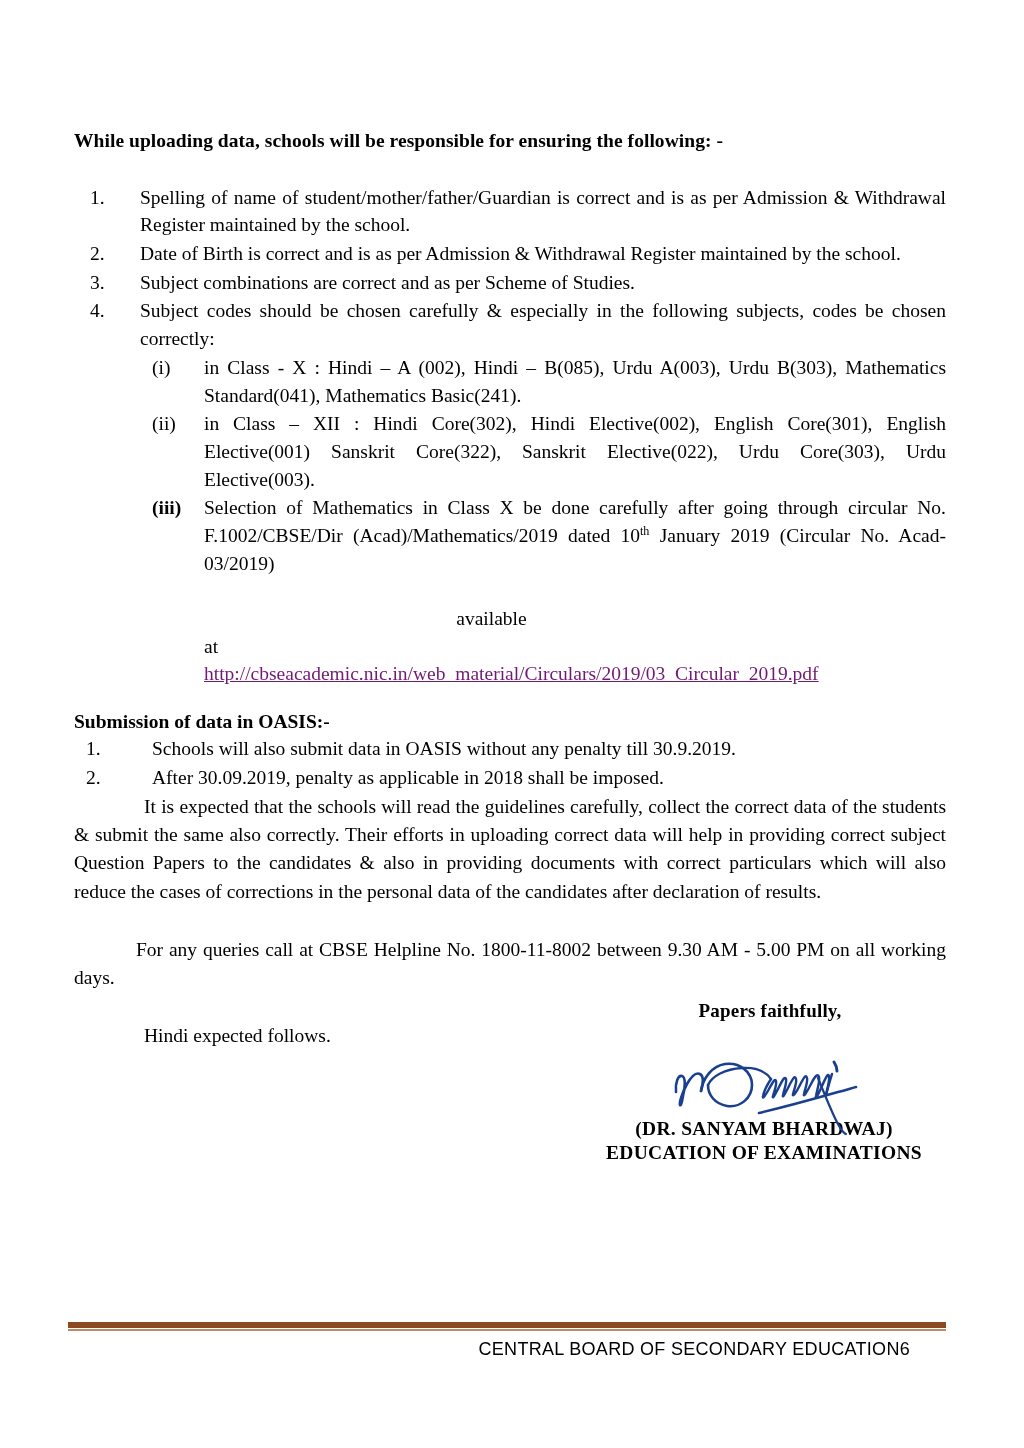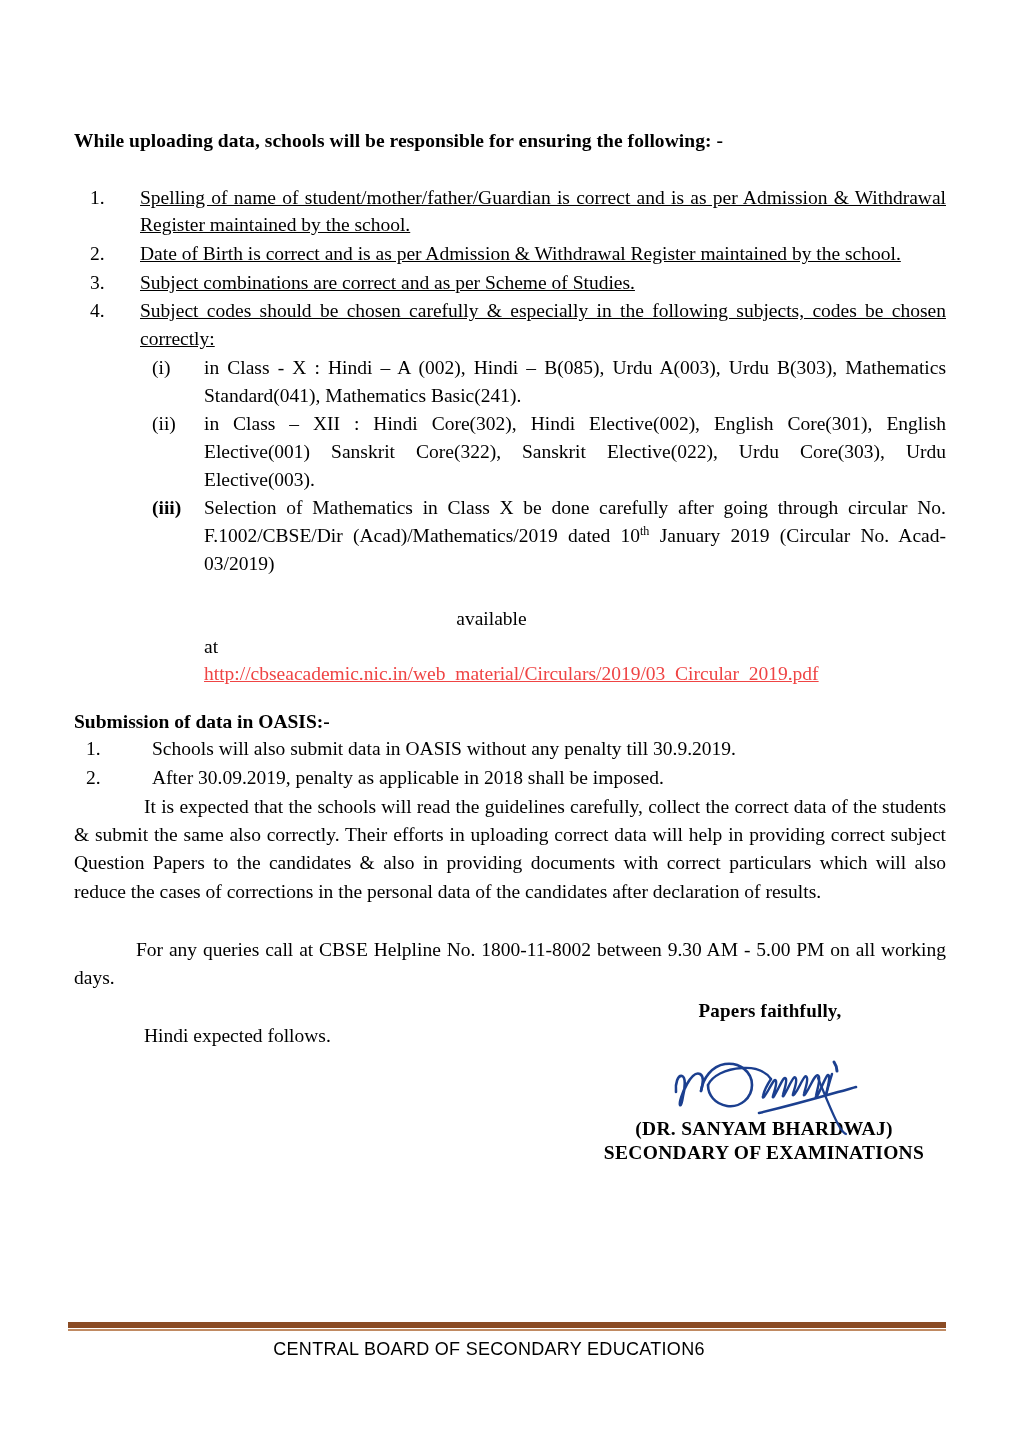--- a/index.html
+++ b/index.html
@@ -58,21 +58,21 @@
     margin-bottom: 1px;
   }
   .li-l1 > .marker {
     position: absolute;
     left: 16px;
     top: 0;
     width: 40px;
     text-align: left;
     font-size: 19.5px;
   }
-  .li-l1 > .body { display: block; text-decoration: underline; }
+  .li-l1 > .body { display: block; }
 
   
   .list-l2 {
     margin: 0;
     padding: 0;
     list-style: none;
   }
   .li-l2 {
     position: relative;
     padding-left: 130px;
@@ -95,21 +95,21 @@
     text-align: justify;
   }
   .just-spread::after {
     content: "";
     display: inline-block;
     width: 100%;
   }
 
   .url-link {
     text-decoration: underline;
-    color: #ef4444;
+    color: #701a75;
   }
 
   sup {
     font-size: 0.62em;
     vertical-align: super;
     line-height: 0;
   }
 
   
   .subheading {
@@ -199,21 +199,21 @@
     width: 100%;
   }
   .footer-rule-thin {
     height: 2px;
     background: #c08a62;
     width: 100%;
     margin-top: 1px;
   }
   .footer-row {
     display: flex;
-    justify-content: center;
+    justify-content: flex-end;
     align-items: baseline;
     margin-top: 8px;
     font-family: "Liberation Sans", "DejaVu Sans", sans-serif;
     font-size: 18px;
     letter-spacing: 0.3px;
     color: #000000;
   }
   .footer-page-no {
     font-family: "Liberation Sans", "DejaVu Sans", sans-serif;
     font-size: 18px;
@@ -315,21 +315,21 @@
           <path d="M38 37 C42 28, 55 21, 72 20 C86 19, 96 24, 101 31" stroke-width="2.3"></path>
           <path d="M101 31 C97 37, 94 43, 93 48 C92 52, 95 48, 99 41 C103 34, 105 30, 106 33 C107 37, 104 44, 103 48 C102 52, 105 47, 109 39 C113 31, 115 28, 116 31 C117 35, 114 42, 113 47 C112 51, 115 46, 119 38 C123 30, 125 27, 126 31 C127 35, 124 42, 123 46 C122 50, 126 45, 130 37 C134 29, 136 26, 137 30 C138 34, 135 41, 134 46 C133 50, 137 44, 141 36 C145 28, 148 25, 149 29 C150 34, 147 42, 146 48 C145 53, 148 47, 152 38 C156 29, 158 25, 159 28 C160 32, 157 41, 156 47" stroke-width="2.4"></path>
           <path d="M156 47 C158 40, 160 32, 162 26" stroke-width="2.4"></path>
           <path d="M164 14 C166 17, 167 20, 167 23" stroke-width="3"></path>
           <path d="M89 65 C110 60, 140 52, 168 44 C176 42, 182 40, 186 39" stroke-width="2.6"></path>
           <path d="M148 30 C152 40, 158 55, 164 68 C169 79, 173 85, 176 86" stroke-width="2.2"></path>
         </g>
       </svg>
     </div>
     <p class="sig-name">(DR. SANYAM BHARDWAJ)</p>
-    <p class="sig-title">SECONDARY OF EXAMINATIONS</p>
+    <p class="sig-title">EDUCATION OF EXAMINATIONS</p>
   </div>
 
   <div class="footer">
     <div class="footer-rule-thick" style="background: rgb(138, 75, 36);"></div>
     <div class="footer-rule-thin" style="background: rgb(192, 138, 98);"></div>
     <div class="footer-row">
       <span>CENTRAL BOARD OF SECONDARY EDUCATION</span>
       <span class="footer-page-no">6</span>
     </div>
   </div>

